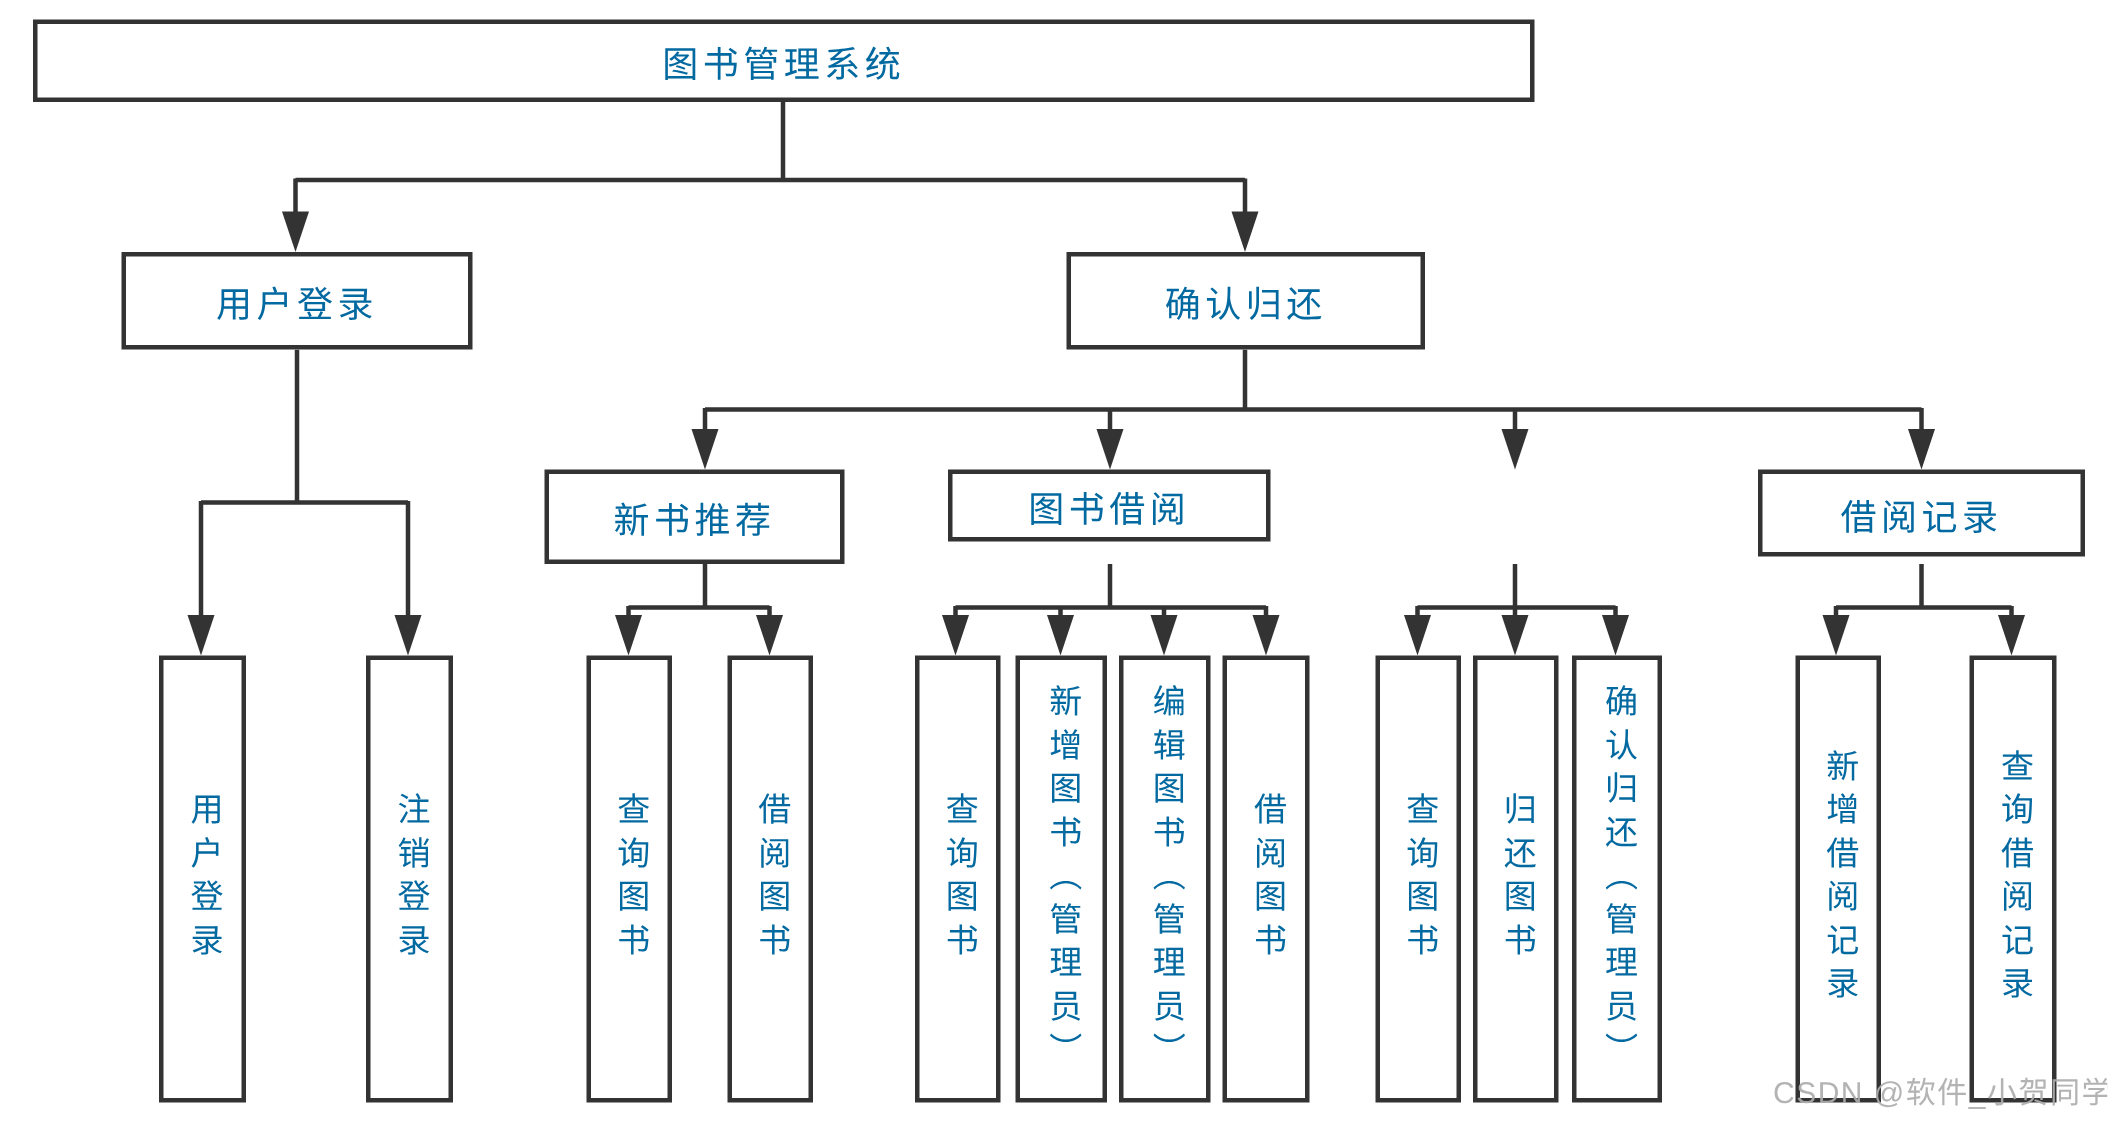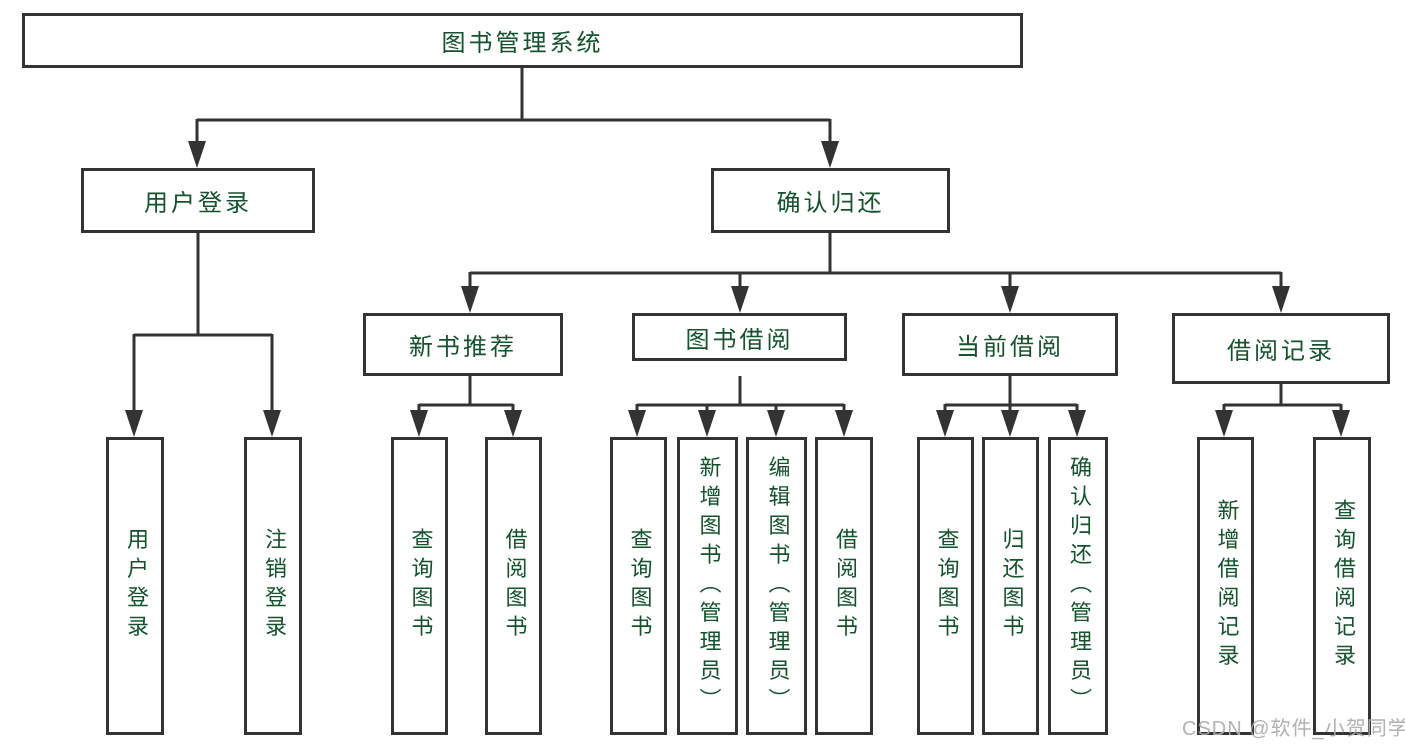--- a/index.html
+++ b/index.html
@@ -26,21 +26,21 @@
     stroke: none;
   }
   .node {
     position: absolute;
     box-sizing: border-box;
     border: 3px solid #333333;
     background: #ffffff;
     display: flex;
     align-items: center;
     justify-content: center;
-    color: #14532d;
+    color: #0369a1;
     z-index: 1;
   }
   .node .hlabel {
     font-size: 24px;
     letter-spacing: 3px;
     white-space: nowrap;
   }
   .node .vlabel {
     writing-mode: vertical-rl;
     text-orientation: mixed;
@@ -114,24 +114,21 @@
   <div class="node" style="left:711px; top:168px; width:239px; height:65px;">
     <span class="hlabel">确认归还</span>
   </div>
 
   <div class="node" style="left:363px; top:313px; width:200px; height:63px;font-family:Liberation Mono, monospace;">
     <span class="hlabel">新书推荐</span>
   </div>
   <div class="node" style="left:632px; top:313px; width:215px; height:48px;">
     <span class="hlabel">图书借阅</span>
   </div>
-  <div class="node" style="left:902px; top:313px; width:216px; height:63px;">
-    <span class="hlabel">当前借阅</span>
-  </div>
-  <div class="node" style="left:1172px; top:313px; width:218px; height:71px;">
+  <div class="node" style="left:1172px; top:313px; width:218px; height:58px;">
     <span class="hlabel">借阅记录</span>
   </div>
 
   <div class="node" style="left:106px; top:437px; width:58px; height:298px;">
     <span class="vlabel">用户登录</span>
   </div>
   <div class="node" style="left:244px; top:437px; width:58px; height:298px;">
     <span class="vlabel">注销登录</span>
   </div>
 

